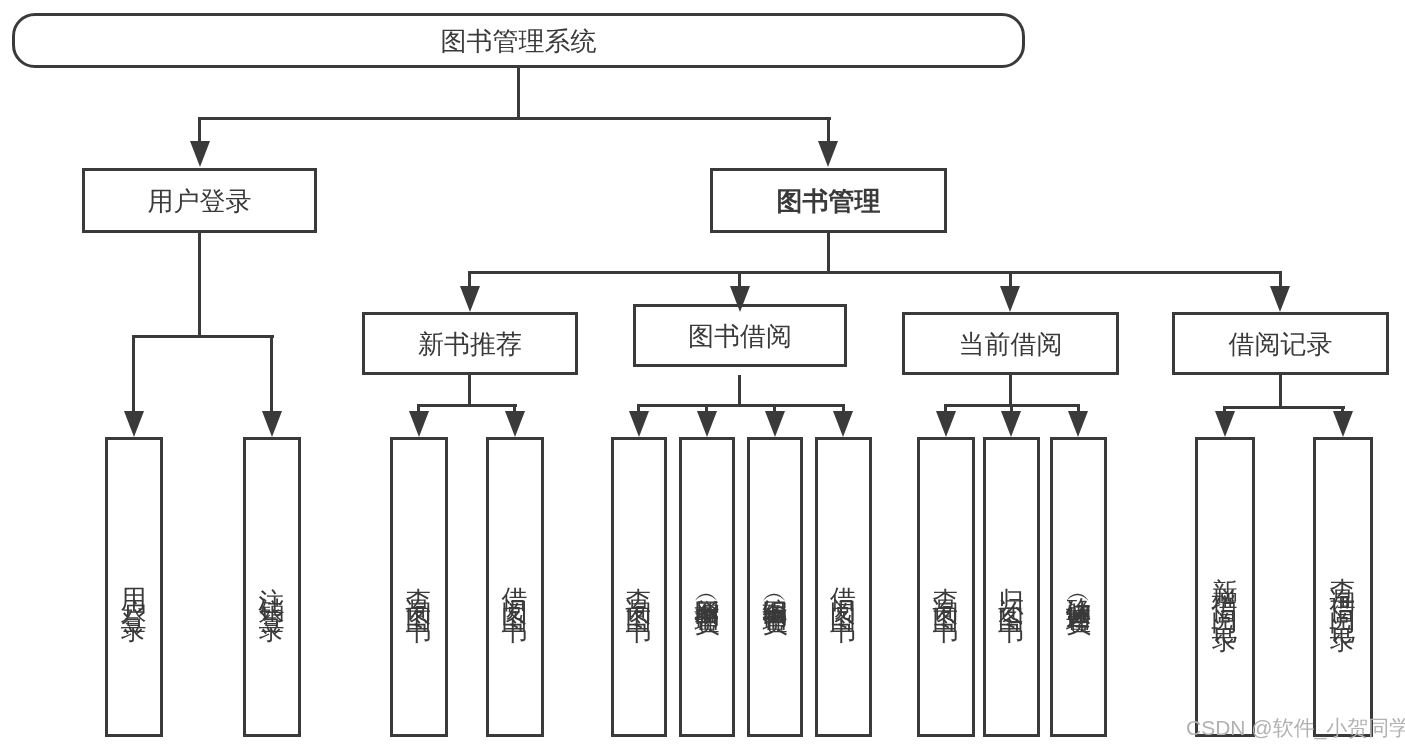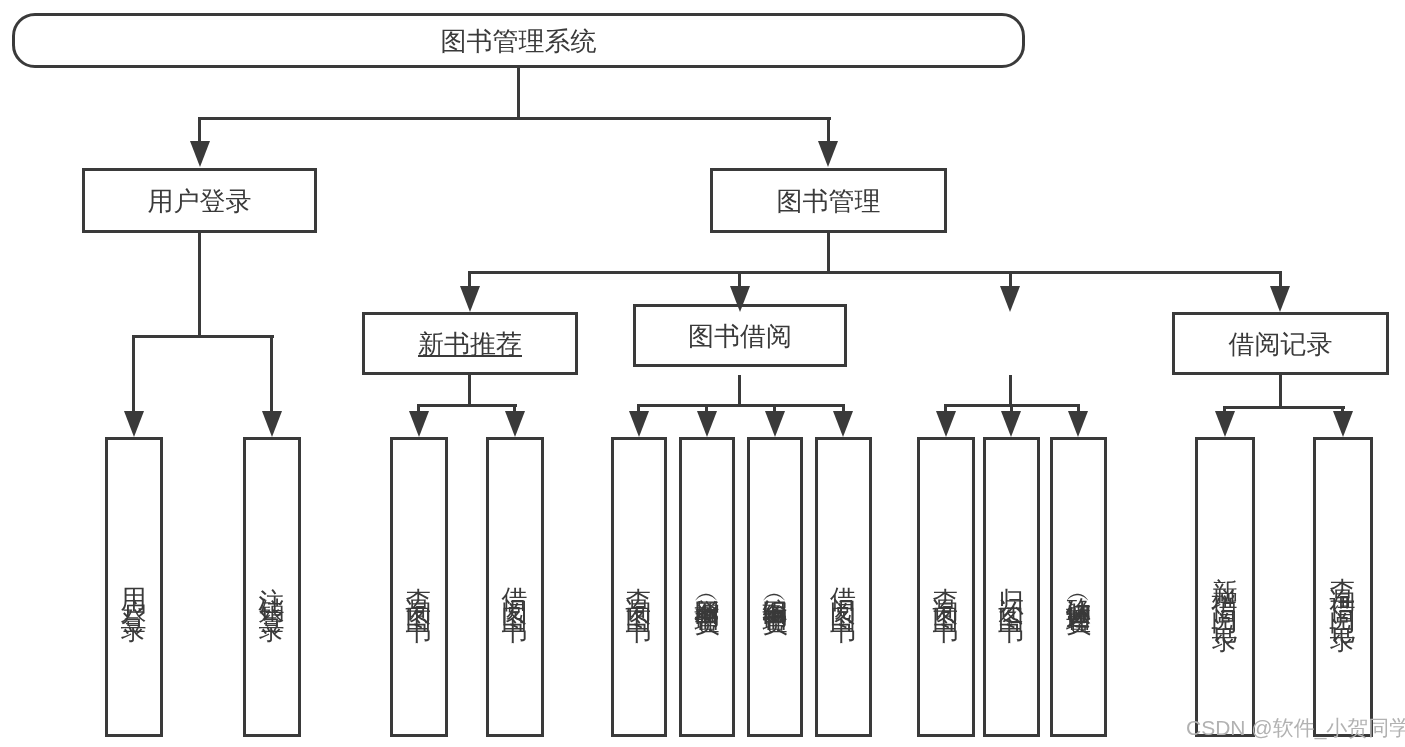--- a/index.html
+++ b/index.html
@@ -67,26 +67,27 @@
 </style>
 </head>
 <body>
 
 <div class="canvas">
 
   <div class="node" style="left:12px; top:13px; width:1013px; height:55px;border-radius:23px;">图书管理系统</div>
 
   <div class="node" style="left:82px; top:168px; width:235px; height:65px;">用户登录</div>
 
-  <div class="node" style="left:710px; top:168px; width:237px; height:65px;">图书管理</div>
+  <div class="node" style="left:710px; top:168px; width:237px; height:65px;font-weight:bold;">图书管理</div>
 
-  <div class="node" style="left:362px; top:312px; width:216px; height:63px;text-decoration:underline;">新书推荐</div>
+  <div class="node" style="left:362px; top:312px; width:216px; height:63px;">新书推荐</div>
 
   <div class="node" style="left:633px; top:304px; width:214px; height:63px;">图书借阅</div>
 
+  <div class="node" style="left:902px; top:312px; width:217px; height:63px;">当前借阅</div>
 
   <div class="node" style="left:1172px; top:312px; width:217px; height:63px;">借阅记录</div>
 
   <div class="node leaf" style="left:105px; top:437px; width:58px; height:300px;">用户登录</div>
 
   <div class="node leaf" style="left:243px; top:437px; width:58px; height:300px;">注销登录</div>
 
   <div class="node leaf" style="left:390px; top:437px; width:58px; height:300px;">查询图书</div>
 
   <div class="node leaf" style="left:486px; top:437px; width:58px; height:300px;">借阅图书</div>

